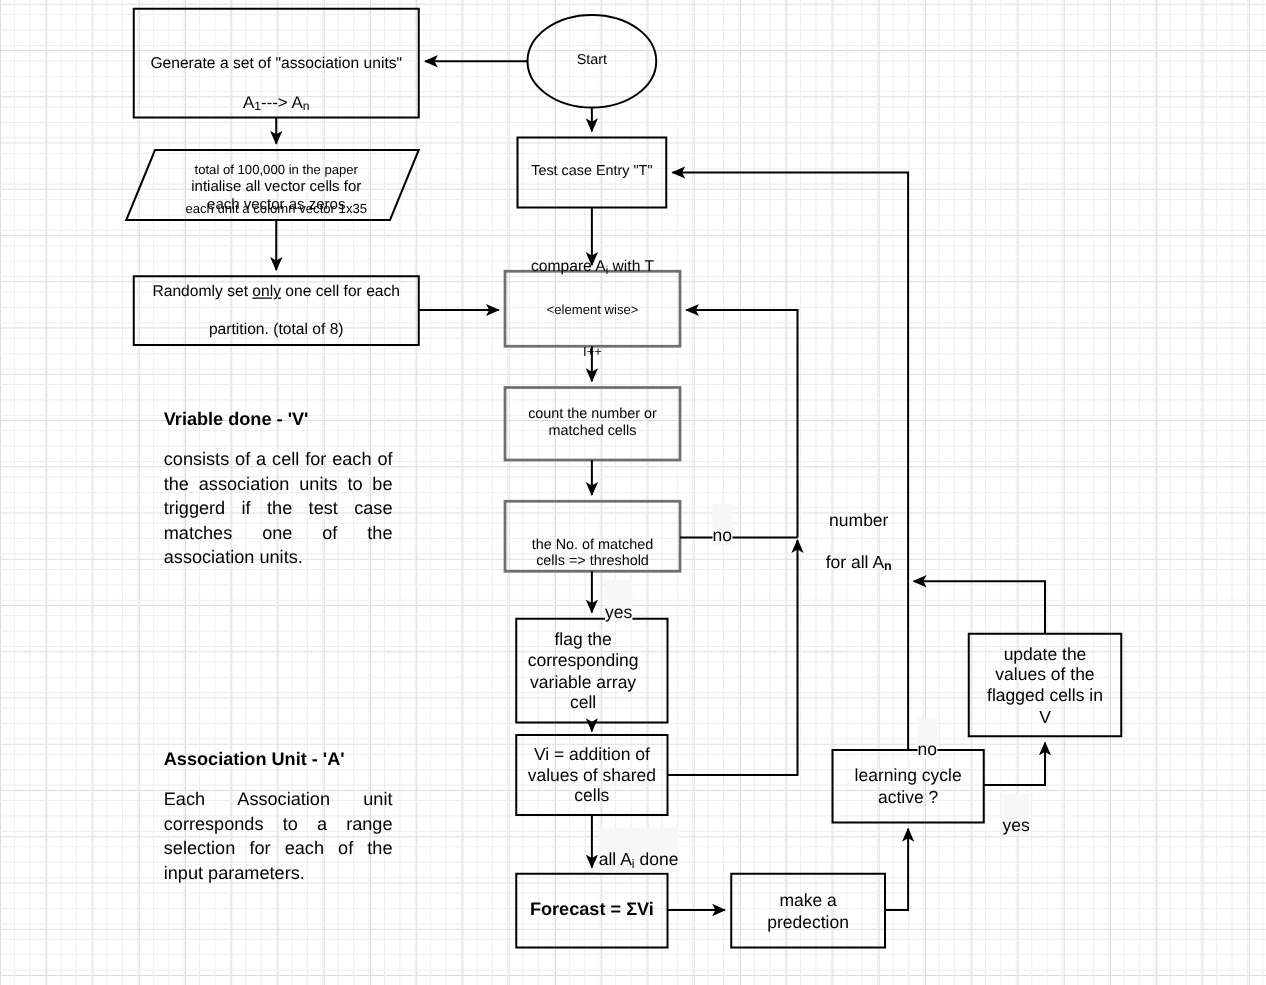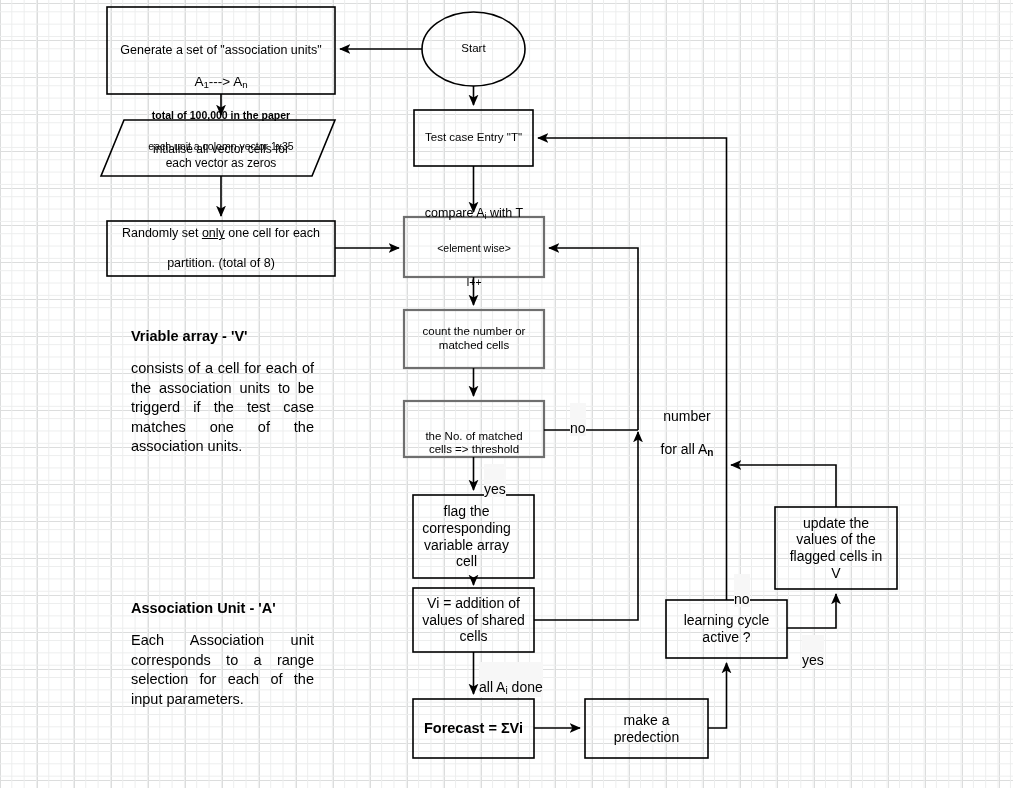--- a/index.html
+++ b/index.html
@@ -141,21 +141,21 @@
 
     <path d="M 726.5 600 L 726.5 465" class="stroke-blk" stroke-width="1.6"></path>
 
     <path d="M 726.5 465 L 726.5 138 L 538 138" class="stroke-blk" stroke-width="1.6" marker-end="url(#arrow)"></path>
   </svg>
 
   <div class="lbl" style="left:107px; top:7px; width:228px; height:87px; font-size:12px;">
     <div style="padding-top:8px;">
       <div style="font-size:12.5px;">Generate a set of "association units"</div>
       <div style="font-size:13.5px; margin-top:2px;"><span>A</span><sub>1</sub><span>---&gt; A</span><sub>n</sub></div>
-      <div style="font-size:10.5px; margin-top:4px;font-weight:bold;">total of 100,000 in the paper</div>
+      <div style="font-size:10.5px; margin-top:24px;">total of 100,000 in the paper</div>
       <div style="font-size:10.5px; margin-top:5px;">each unit a colomn vector 1x35</div>
     </div>
   </div>
 
   <div class="lbl nbox" style="left:422px; top:12px; width:103px; height:74px; font-size:11.5px;">
     <span>Start</span>
   </div>
 
   <div class="lbl nbox" style="left:414px; top:110px; width:119px; height:56px; font-size:11.5px;">
     <span>Test case Entry "T"</span>
@@ -244,21 +244,21 @@
 
   <div class="lbl edge-lbl" style="left:734px; top:574px; font-size:14px;">
     <span>no</span>
   </div>
 
   <div class="lbl edge-lbl" style="left:802px; top:635px; font-size:14px;">
     <span>yes</span>
   </div>
 
   <div class="txthead" style="left:131px; top:328px;">
-    <span>Vriable array - 'V'</span>
+    <span>Vriable done - 'V'</span>
   </div>
 
   <div class="txtblk" style="left:131px; top:359px; width:183px;">
     <span>consists of a cell for each of the association units to be triggerd if the test case matches one of the association units.</span>
   </div>
 
 
   <div class="txthead" style="left:131px; top:600px;">
     <span>Association Unit - 'A'</span>
   </div>

